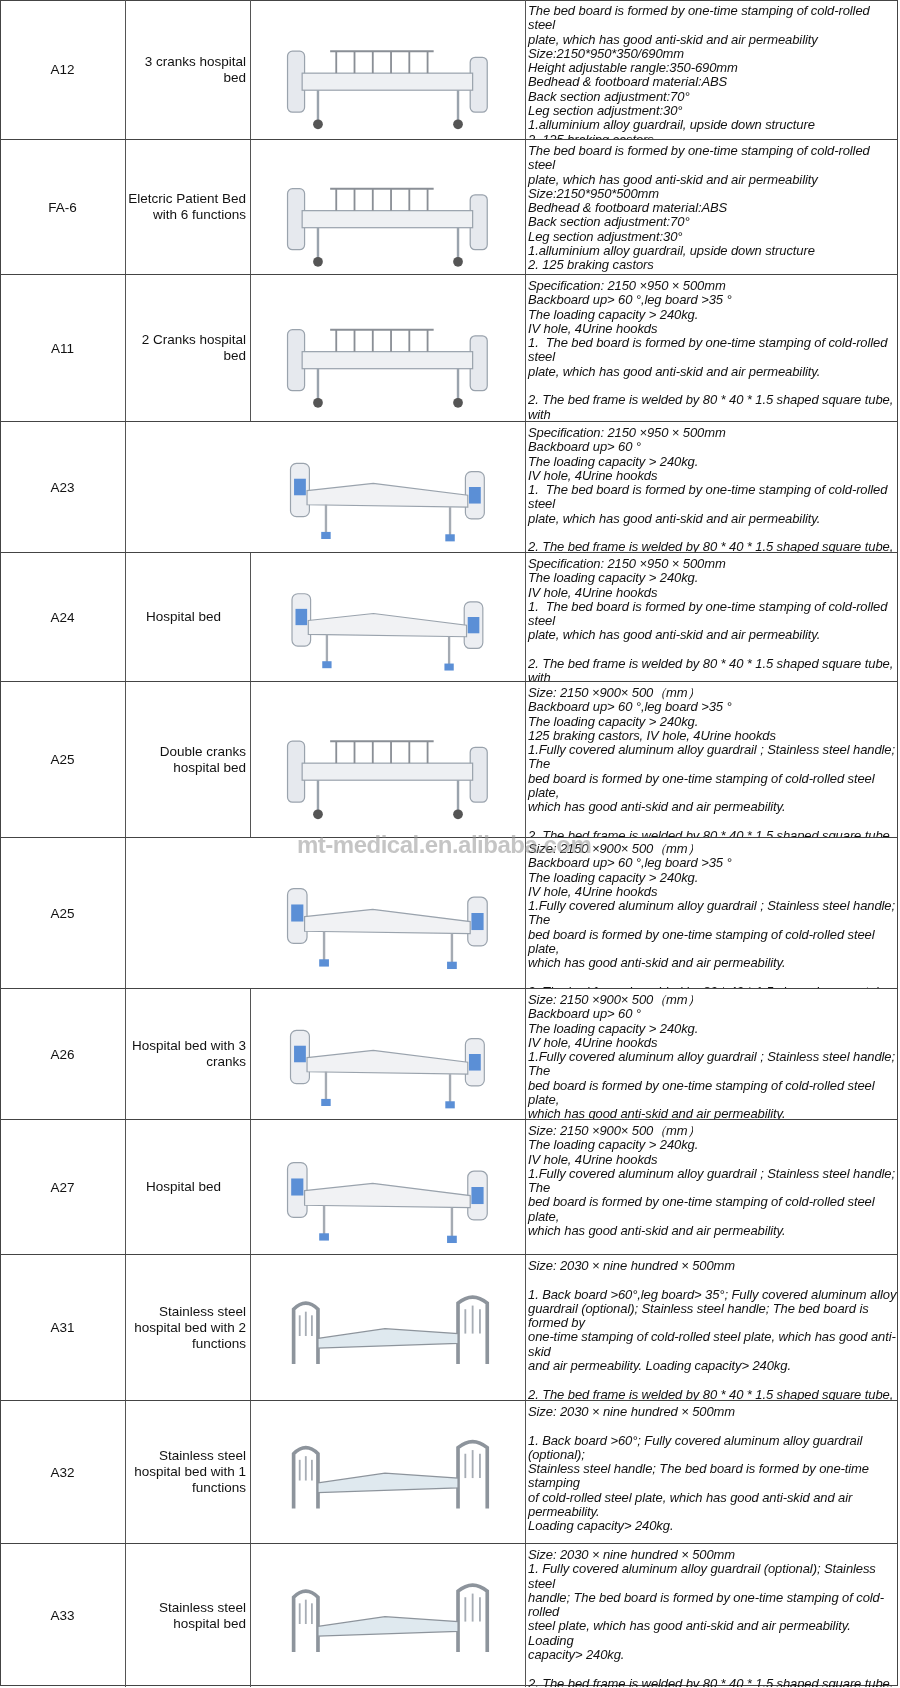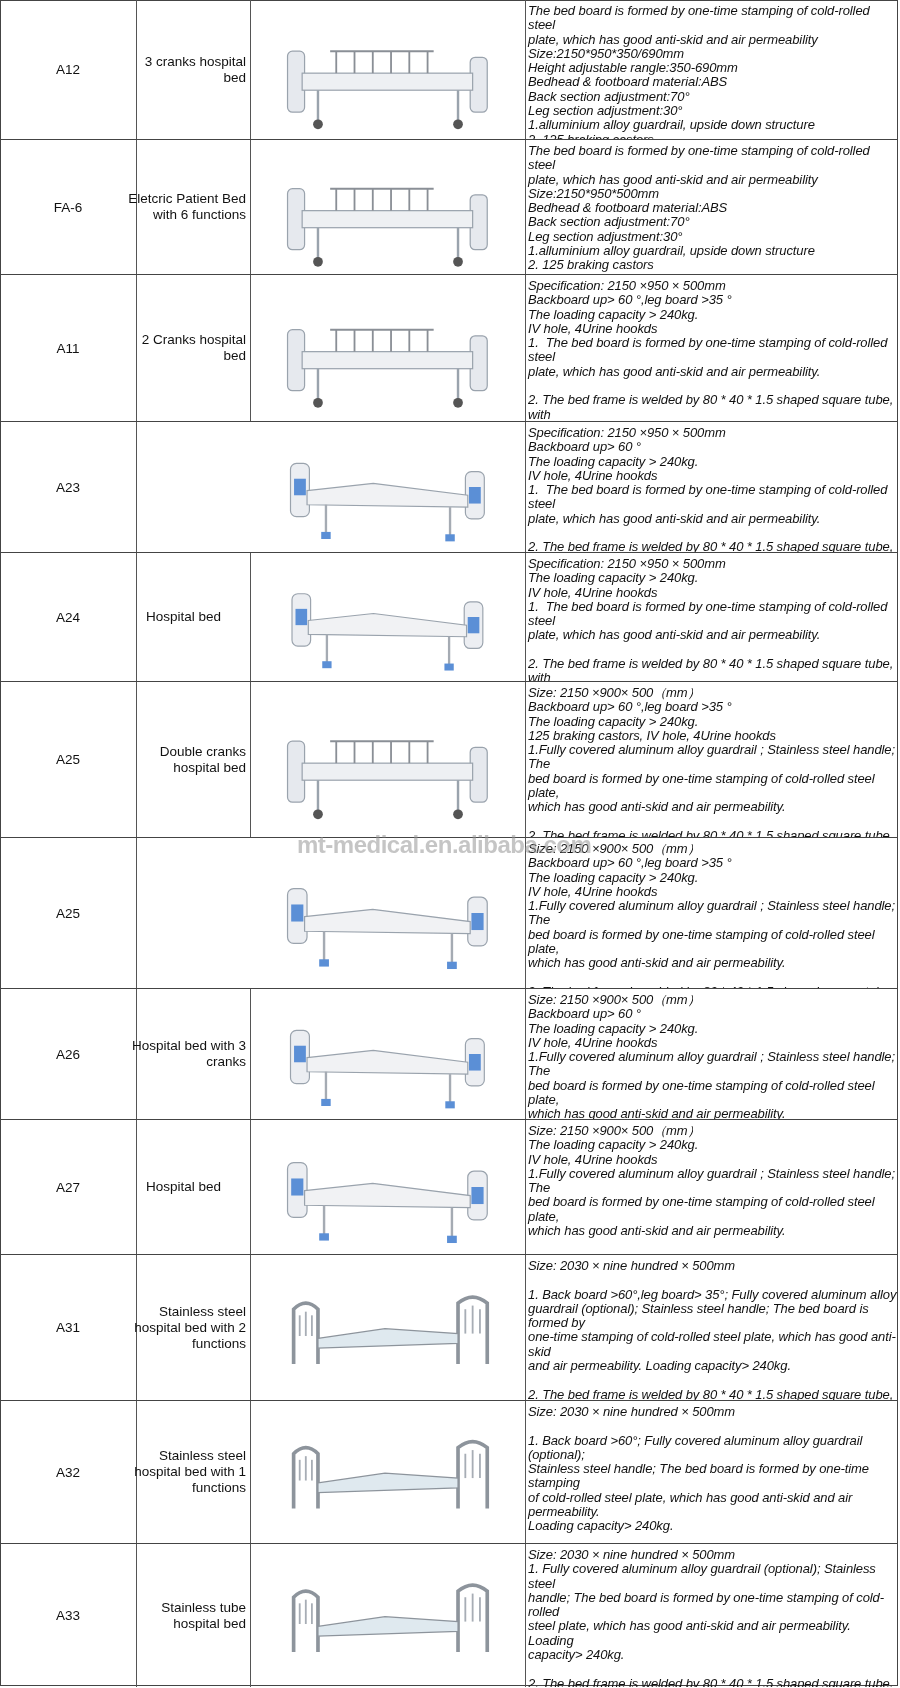--- a/index.html
+++ b/index.html
@@ -3,21 +3,21 @@
 <meta charset="utf-8">
 <style>
   html, body { margin: 0; padding: 0; background: #ffffff; }
   body { width: 900px; height: 1688px; position: relative; overflow: hidden;
          font-family: "Liberation Sans", sans-serif; color: #111; }
   .table { position: absolute; left: 0; top: 0; width: 898px; height: 1686px;
            border: 1px solid #444; box-sizing: border-box; }
   .row { position: absolute; left: 0; width: 898px; box-sizing: border-box;
          border-bottom: 1px solid #444; }
   .cell { position: absolute; top: 0; bottom: 0; box-sizing: border-box; overflow: hidden; }
-  .c-model { left: 0; width: 137px; border-right: 1.5px solid #555;
+  .c-model { left: 0; width: 126px; border-right: 1.5px solid #555;
              display: flex; align-items: center; justify-content: center;
              font-size: 13.5px; text-align: center; }
   .c-name { left: 117px; width: 134px; border-right: 1.5px solid #555;
             display: flex; align-items: center; justify-content: center;
             font-size: 13.5px; line-height: 16px; text-align: right; padding: 0 4px; }
   .c-img { left: 251px; width: 275px; border-right: 1.5px solid #555; }
   .c-spec { left: 526px; width: 372px; padding: 4px 0 0 2px;
             font-size: 13px; line-height: 14.3px; white-space: pre-wrap; letter-spacing: -0.1px; font-style: italic; }
   .bed { position: absolute; left: 0; top: 0; width: 100%; height: 100%; }
   .watermark { position: absolute; left: 297px; top: 831px; font-size: 24px;
@@ -326,21 +326,21 @@
 
 2. The bed frame is welded by 80 * 40 * 1.5 shaped square tube, with
 advanced welding technology, high welding quality, solid bed body and
 bearing capacity ⩾ 240kg;</div>
     </div>
     <div class="row" style="top: 1544px; height: 143px; border-bottom: none;">
       <div class="cell c-model">
         <span>A33</span>
       </div>
       <div class="cell c-name">
-        <span>Stainless tube hospital bed</span>
+        <span>Stainless steel hospital bed</span>
       </div>
       <div class="cell c-img">
         <svg class="bed" viewBox="0 0 225 110" preserveAspectRatio="xMidYMid meet">
           <use href="#bed-steel"></use>
         </svg>
       </div>
       <div class="cell c-spec">Size: 2030 × nine hundred × 500mm
 1. Fully covered aluminum alloy guardrail (optional); Stainless steel
 handle; The bed board is formed by one-time stamping of cold-rolled
 steel plate, which has good anti-skid and air permeability. Loading

